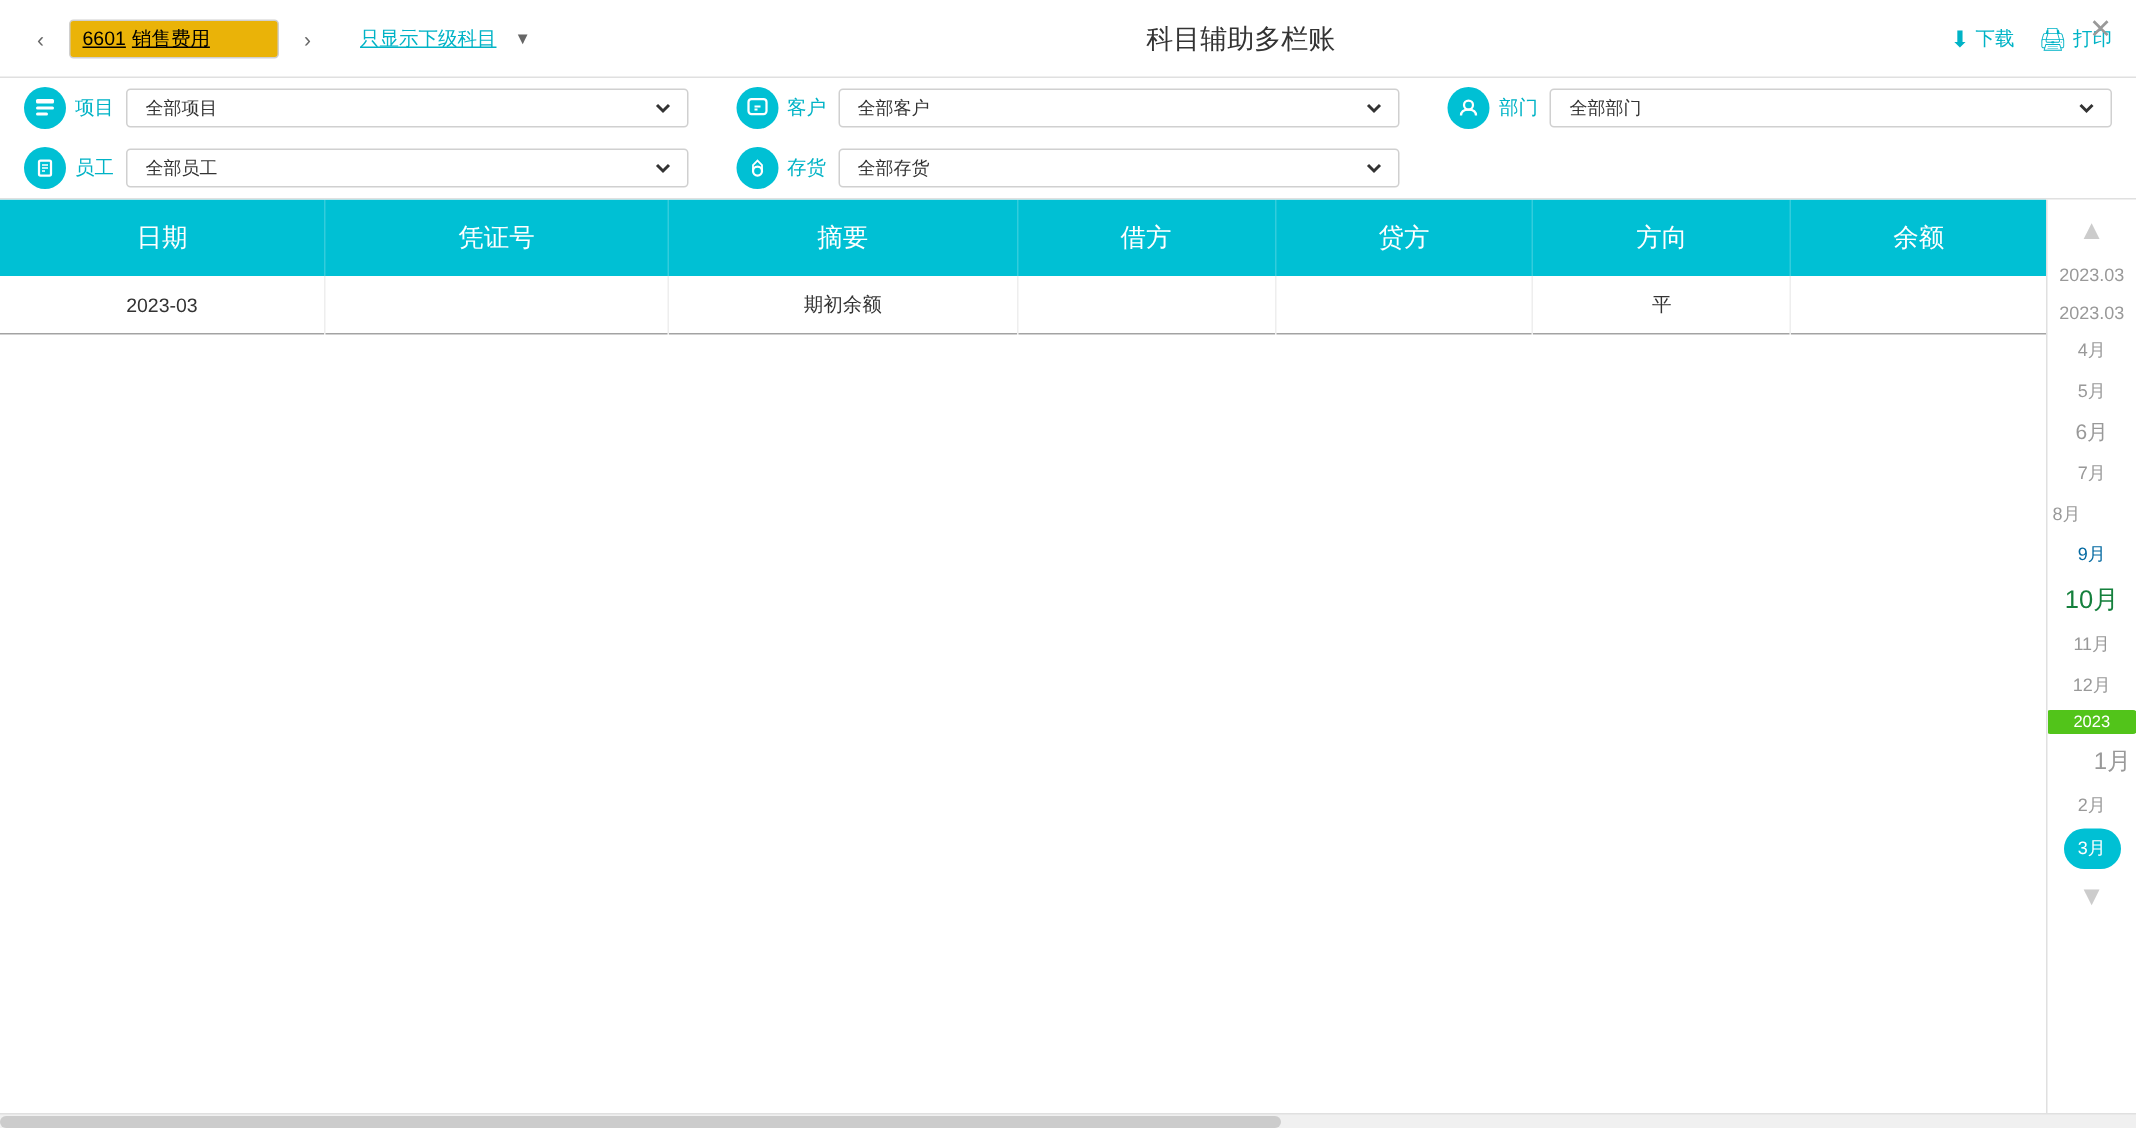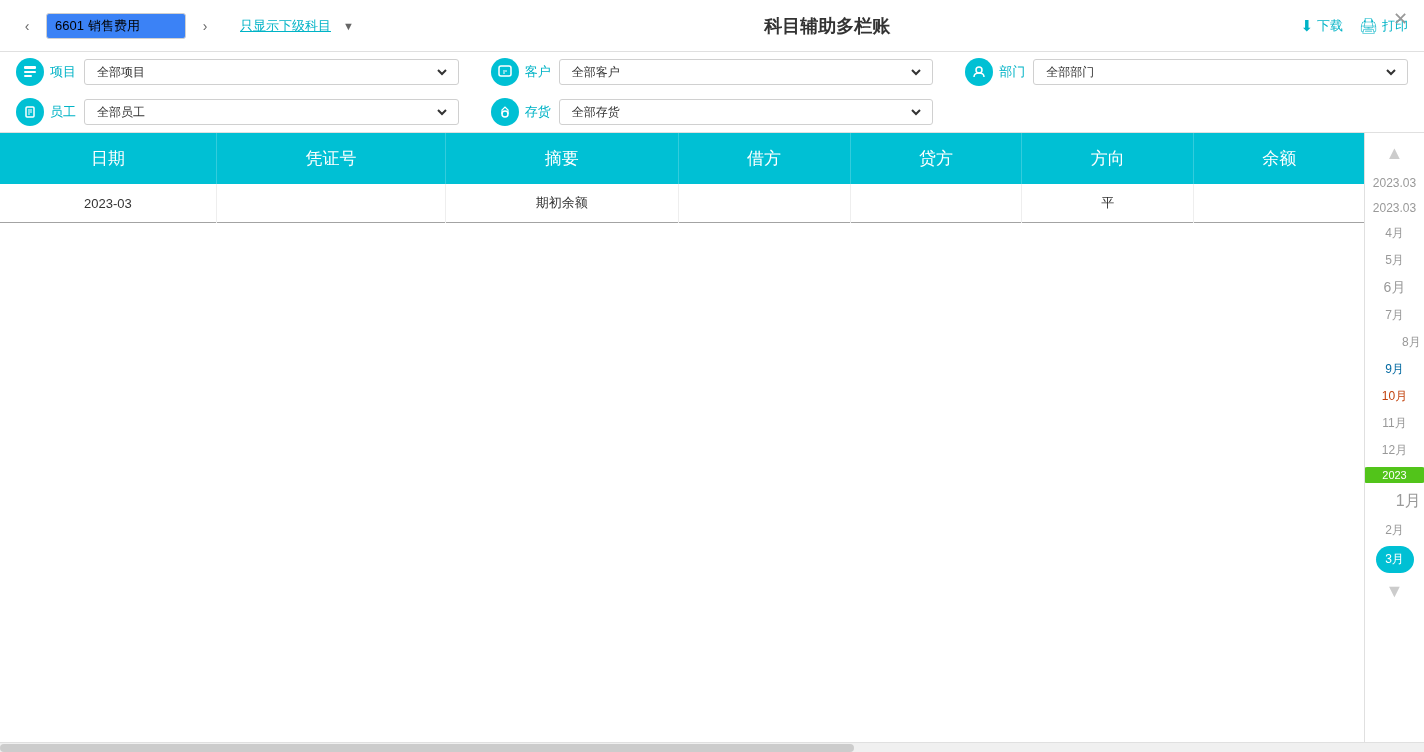--- a/index.html
+++ b/index.html
@@ -45,43 +45,44 @@
       background: none;
     }
 
     .account-selector {
       display: flex;
       align-items: center;
       border: 1px solid #d0d0d0;
       border-radius: 3px;
       padding: 3px 8px;
       min-width: 140px;
-      background: #3b82f6;
-      cursor: pointer;
+      background: #eab308;
+      cursor: pointer;
+      text-decoration: underline;
     }
 
     .show-sub-label {
       color: #00b3c6;
       font-size: 13px;
       text-decoration: underline;
       cursor: pointer;
       margin-left: 16px;
     }
 
     .dropdown-arrow {
       color: #666;
       margin-left: 4px;
       font-size: 11px;
     }
 
     .page-title {
       flex: 1;
       text-align: center;
       font-size: 18px;
-      font-weight: bold;
+      font-weight: normal;
       color: #333;
     }
 
     .top-actions {
       display: flex;
       align-items: center;
       gap: 16px;
     }
 
     .action-btn {
@@ -407,23 +408,23 @@
 
     <div class="sidebar-timeline">
       <div class="timeline-up-btn">▲</div>
       <div id="timeline-items">
           <div style="color: rgb(153, 153, 153); font-size: 12px; padding: 6px 4px; text-align: center; cursor: pointer; width: 100%;">2023.03</div>
           <div style="color: rgb(153, 153, 153); font-size: 12px; padding: 5px 4px; text-align: center; cursor: pointer; width: 100%;">2023.03</div>
           <div style="color: rgb(153, 153, 153); font-size: 12px; padding: 5px 4px; text-align: center; cursor: pointer; width: 100%;">4月</div>
           <div style="color: rgb(153, 153, 153); font-size: 12px; padding: 5px 4px; text-align: center; cursor: pointer; width: 100%;">5月</div>
           <div style="color: rgb(153, 153, 153); font-size: 14px; padding: 5px 4px; text-align: center; cursor: pointer; width: 100%;">6月</div>
           <div style="color: rgb(153, 153, 153); font-size: 12px; padding: 5px 4px; text-align: center; cursor: pointer; width: 100%;">7月</div>
-          <div style="color: rgb(153, 153, 153); font-size: 12px; padding: 5px 4px; text-align: right; cursor: pointer; width: 100%;">8月</div>
+          <div style="color: rgb(153, 153, 153); font-size: 12px; padding: 5px 4px; text-align: left; cursor: pointer; width: 100%;">8月</div>
           <div style="color: #0369a1; font-size: 12px; padding: 5px 4px; text-align: center; cursor: pointer; width: 100%;">9月</div>
-          <div style="color: #c2410c; font-size: 12px; padding: 5px 4px; text-align: center; cursor: pointer; width: 100%;">10月</div>
+          <div style="color: #15803d; font-size: 17px; padding: 5px 4px; text-align: center; cursor: pointer; width: 100%;">10月</div>
           <div style="color: rgb(153, 153, 153); font-size: 12px; padding: 5px 4px; text-align: center; cursor: pointer; width: 100%;">11月</div>
           <div style="color: rgb(153, 153, 153); font-size: 12px; padding: 5px 4px; text-align: center; cursor: pointer; width: 100%;">12月</div>
           <div style="background: rgb(82, 196, 26); color: rgb(255, 255, 255); border-radius: 3px; font-size: 11px; padding: 2px 18px; margin: 3px auto; display: block; text-align: center; cursor: pointer;">2023</div>
           <div style="color: rgb(153, 153, 153); font-size: 16px; padding: 5px 4px; text-align: right; cursor: pointer; width: 100%;">1月</div>
           <div style="color: rgb(153, 153, 153); font-size: 12px; padding: 5px 4px; text-align: center; cursor: pointer; width: 100%;">2月</div>
           <div style="background: rgb(0, 192, 212); color: rgb(255, 255, 255); border-radius: 14px; font-size: 12px; padding: 5px 8px; margin: 2px auto; display: block; text-align: center; cursor: pointer; width: 38px;">3月</div>
         </div>
       <div class="timeline-down-btn">▼</div>
     </div>
   </div>

